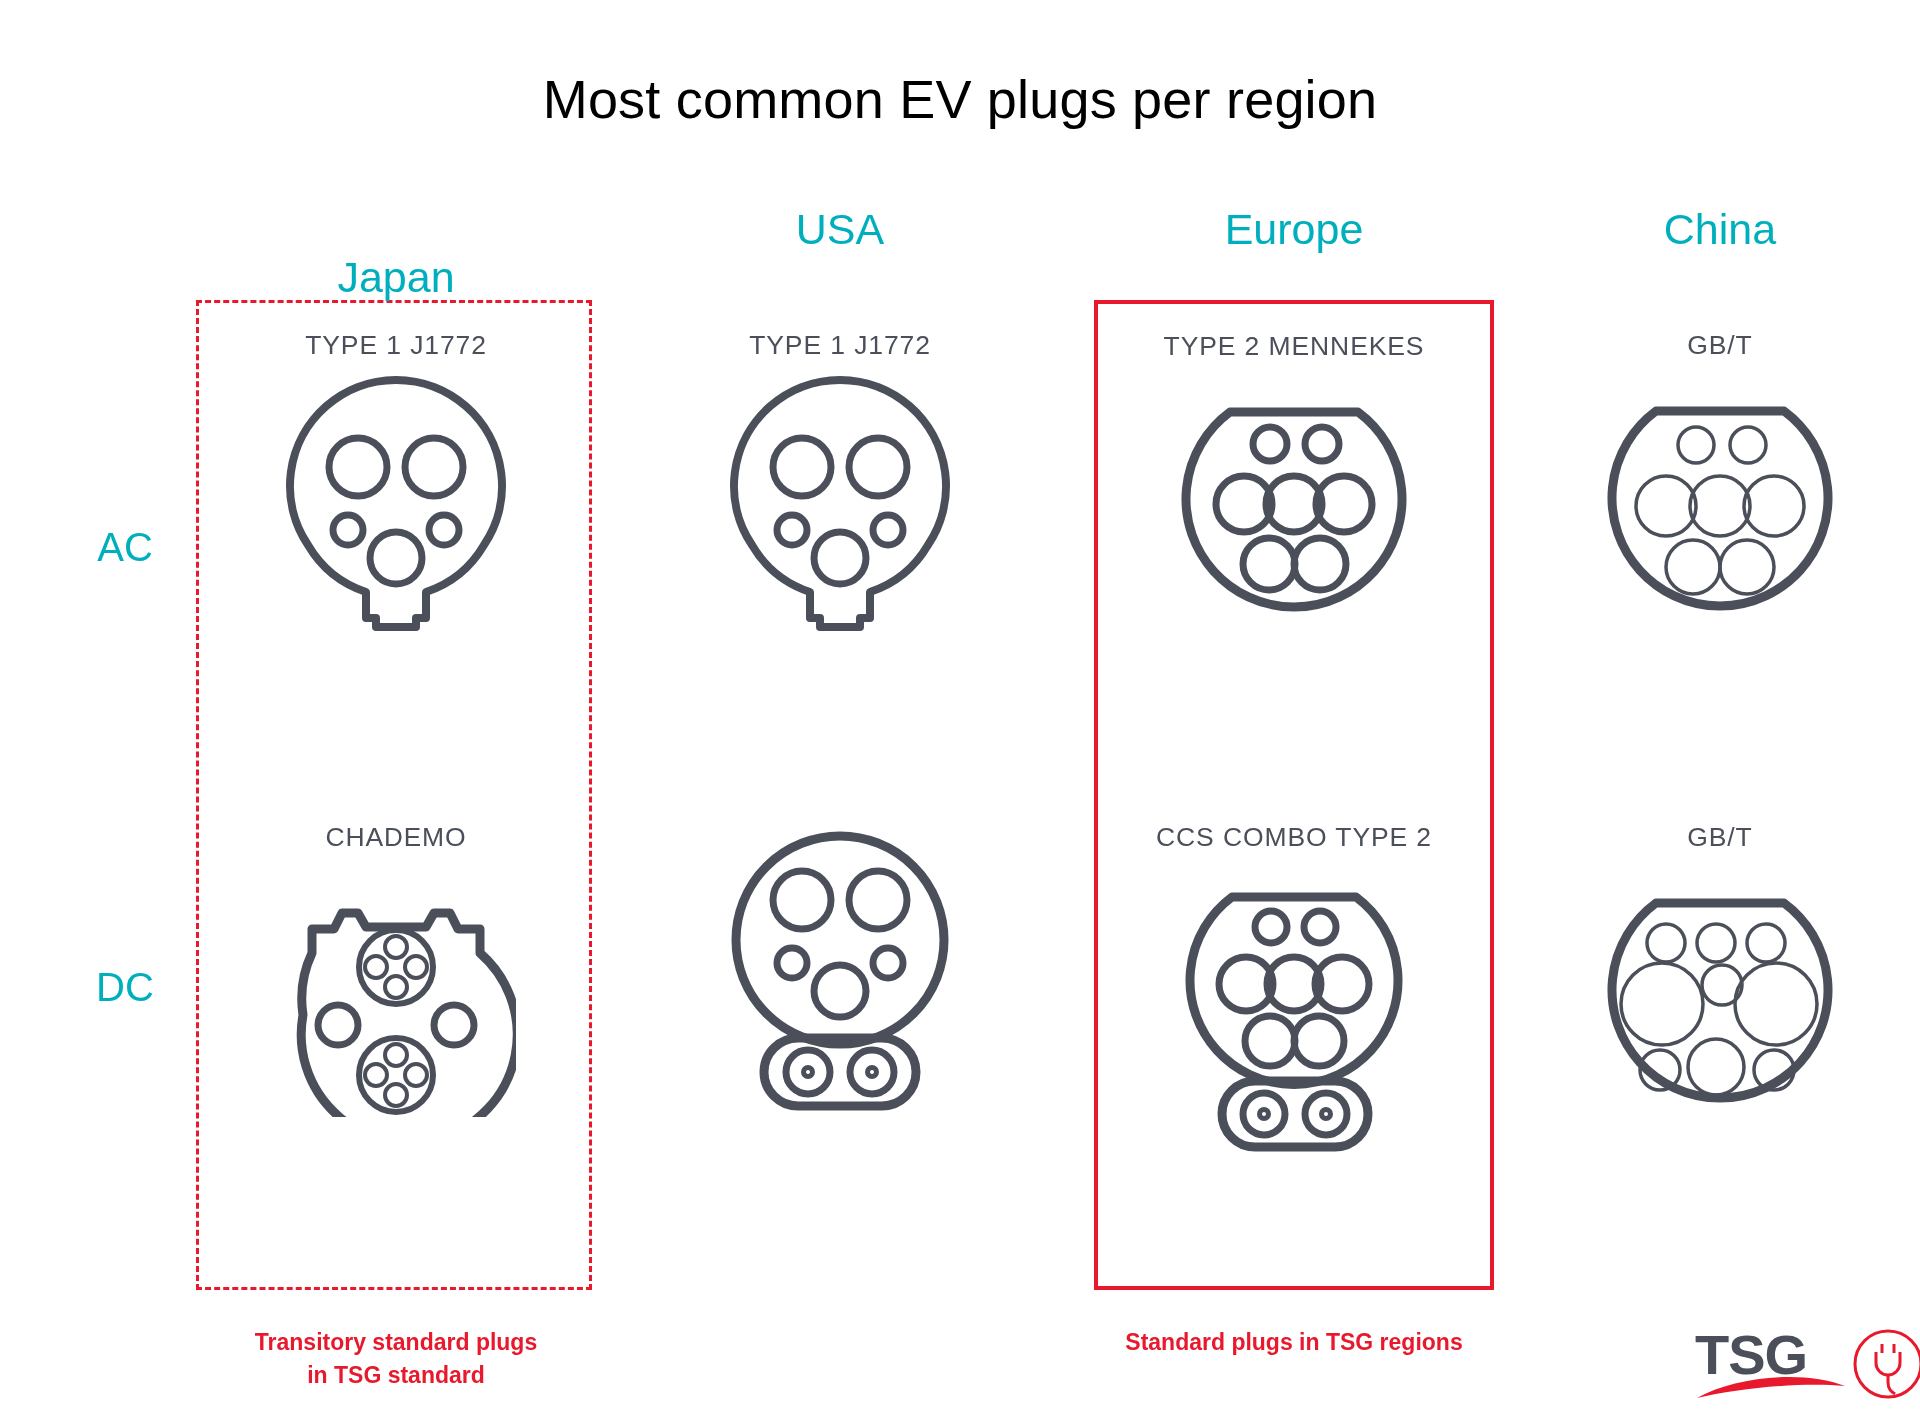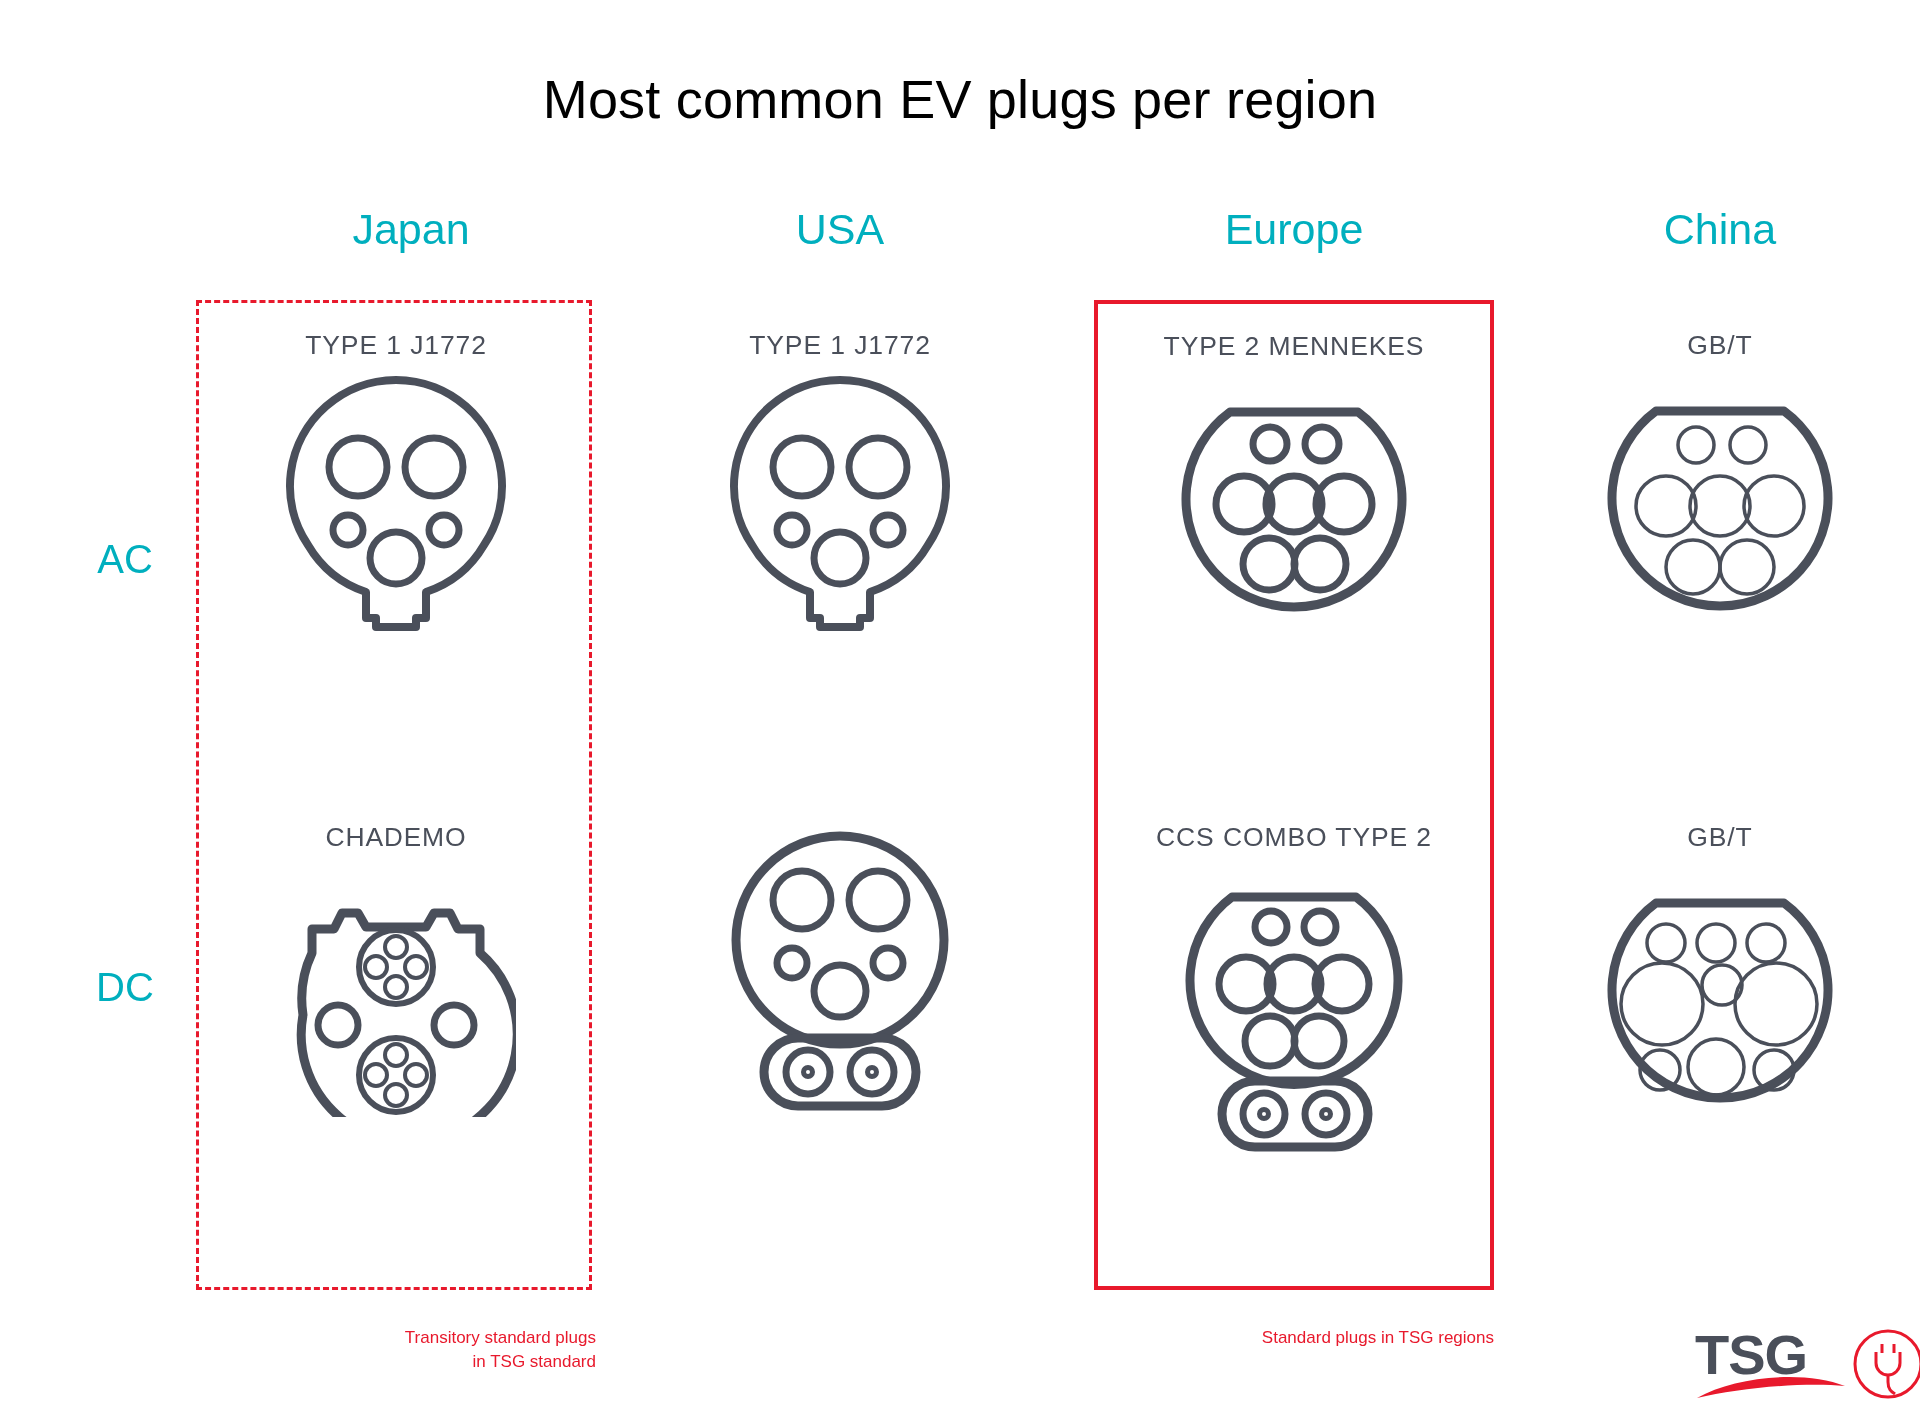--- a/index.html
+++ b/index.html
@@ -45,21 +45,21 @@
   
   .row-label {
     position: absolute;
     left: 60px;
     width: 130px;
     text-align: center;
     font-size: 40px;
     font-weight: 400;
     color: #00AFBE;
   }
-  .row-label.ac { top: 525px; margin-top: 12px; }
+  .row-label.ac { top: 525px; }
   .row-label.dc { top: 953px; margin-top: 12px; }
 
   
   .hl-box {
     position: absolute;
     background: transparent;
     pointer-events: none;
   }
   .hl-box.dashed {
     border: 3px dashed #E8192C;
@@ -96,23 +96,23 @@
   }
   .cell .art {
     display: flex;
     justify-content: center;
     align-items: flex-start;
   }
 
   
   .footnote {
     position: absolute;
-    text-align: right;
-    font-size: 17px;
-    font-weight: 400;
+    text-align: center;
+    font-size: 23px;
+    font-weight: 700;
     color: #E8192C;
     line-height: 1.42;
   }
 
   
   .logo {
     position: absolute;
     left: 1672px;
     top: 1322px;
     width: 230px;
@@ -123,21 +123,21 @@
 </head>
 <body>
 
 <div id="stage">
 
   <div class="title">Most common EV plugs per region</div>
 
   <div class="hl-box dashed"></div>
   <div class="hl-box solid"></div>
 
-  <div class="region-header" style="left:211px; width:400px;">Japan</div>
+  <div class="region-header" style="left:196px; width:400px;margin-top:48px;">Japan</div>
   <div class="region-header" style="left:640px; width:400px;">USA</div>
   <div class="region-header" style="left:1094px; width:400px;">Europe</div>
   <div class="region-header" style="left:1520px; width:400px;">China</div>
 
   <div class="row-label ac">AC</div>
   <div class="row-label dc">DC</div>
 
   <div class="cell" style="left:196px; top:330px;">
     <div class="plug-label">TYPE 1 J1772</div>
     <div class="art">

